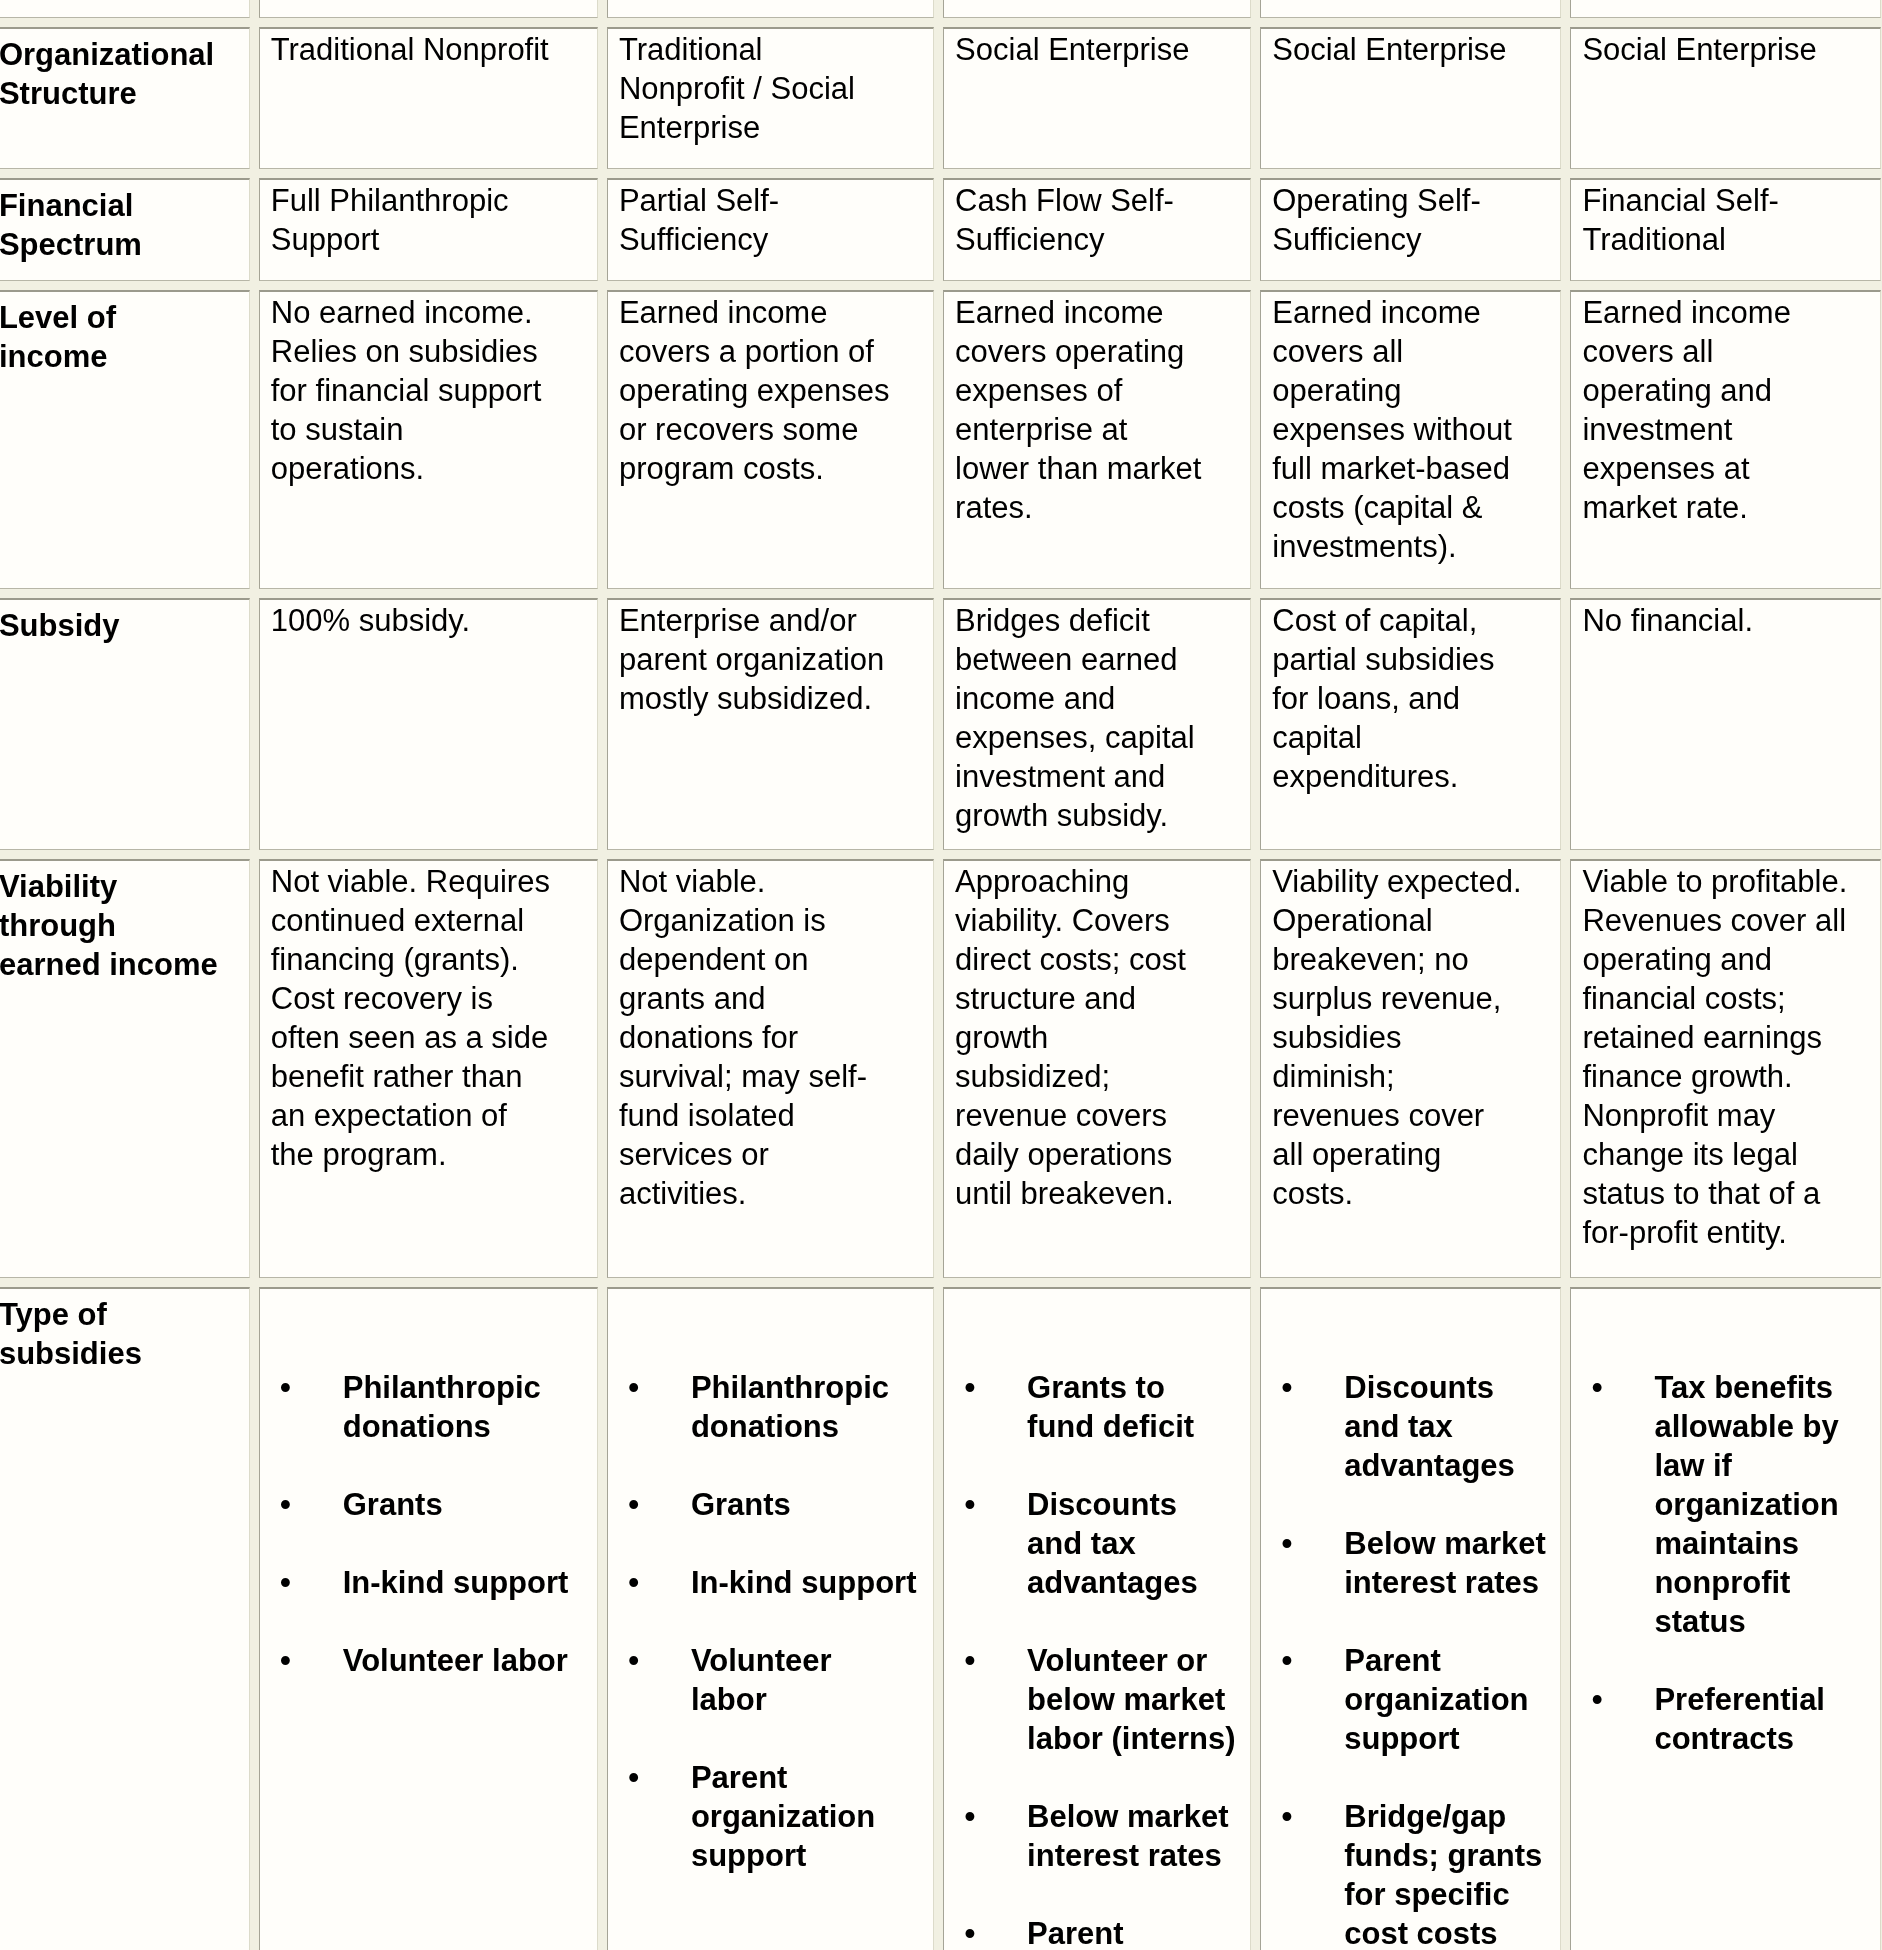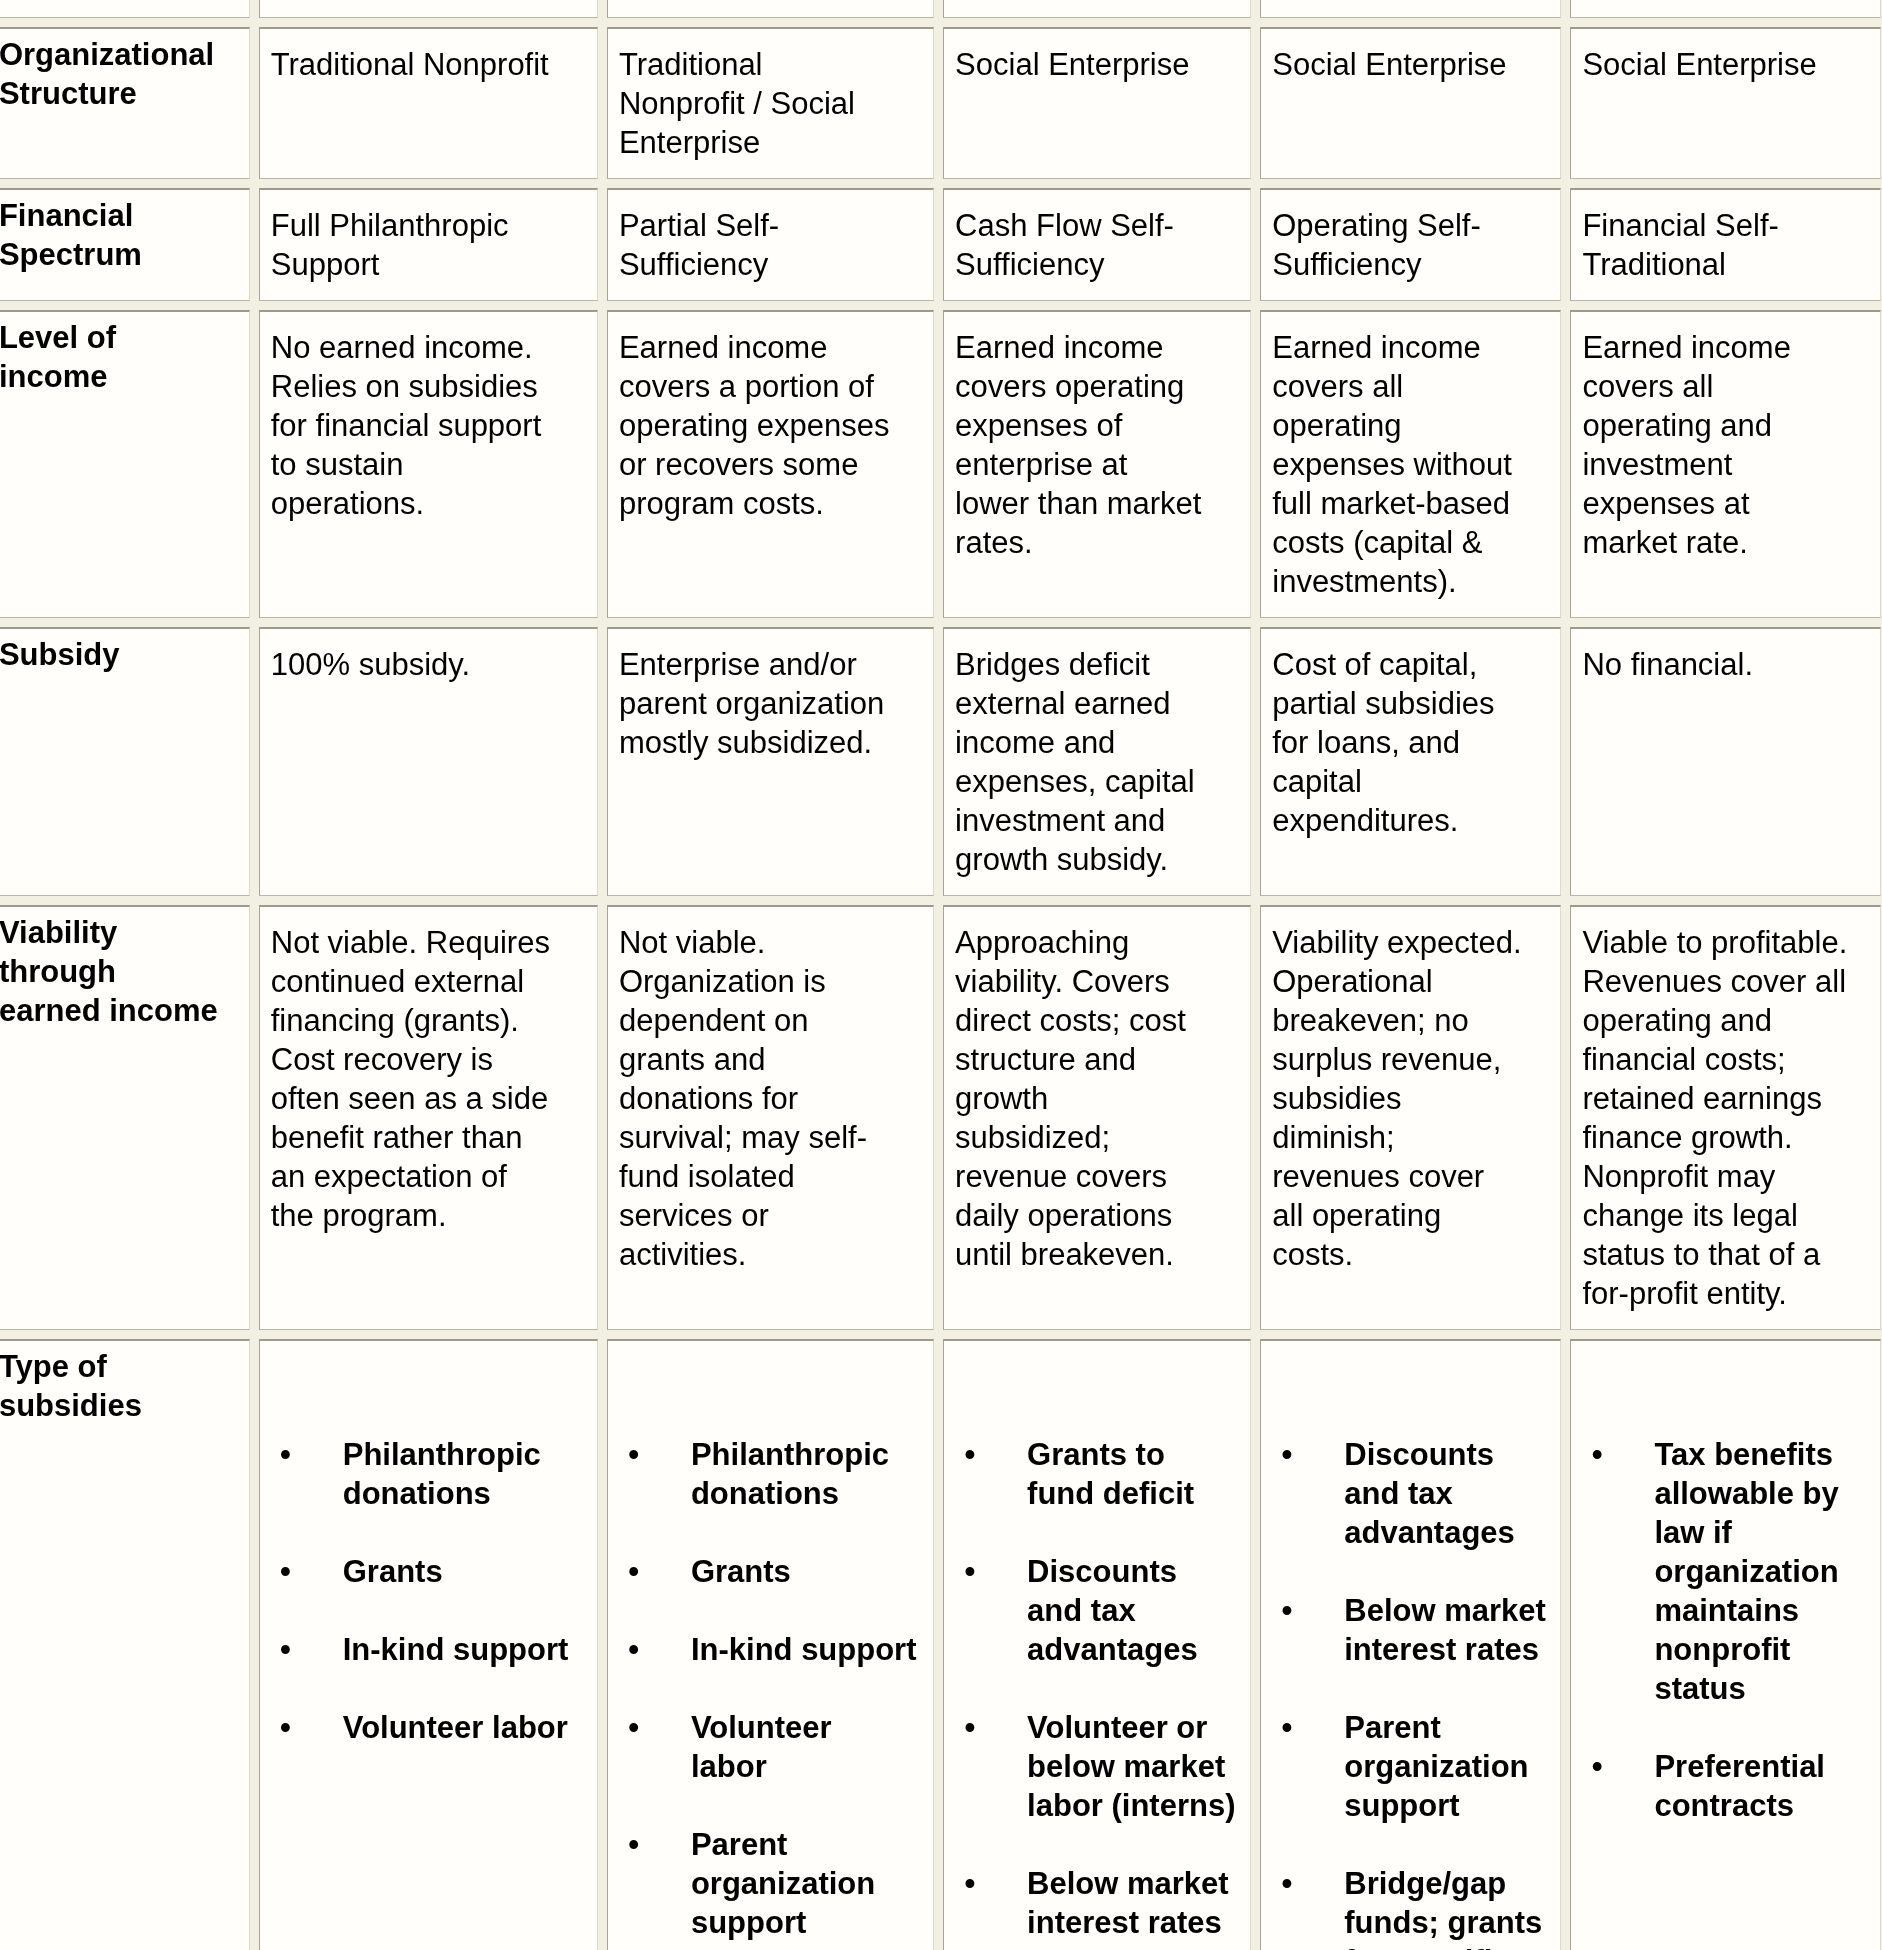--- a/index.html
+++ b/index.html
@@ -33,21 +33,21 @@
   col.c6 { width: 310px; }
   td {
     box-sizing: border-box;
     vertical-align: top;
     background: #fffefa;
     border-top: 2.8px solid #9b9a8c;
     border-left: 1.9px solid #a5a496;
     border-right: 1.9px solid #dcdbca;
     border-bottom: 1.9px solid #b7b6a7;
     overflow: hidden;
-    padding: 16px 11px;
+    padding: 1px 11px;
     font-size: 31px;
     line-height: 39px;
     white-space: pre-line;
   }
   tr.prev-row td { height: 116px; border-top: none; }
   tr.row-1 td { height: 142px; }
   tr.row-2 td { height: 103px; }
   tr.row-3 td { height: 299px; }
   tr.row-4 td { height: 252px; }
   tr.row-5 td { height: 419px; }
@@ -159,21 +159,21 @@
 market rate.</td>
     </tr>
 
     <tr class="row-4">
       <td class="label">Subsidy</td>
       <td>100% subsidy.</td>
       <td>Enterprise and/or
 parent organization
 mostly subsidized.</td>
       <td>Bridges deficit
-external earned
+between earned
 income and
 expenses, capital
 investment and
 growth subsidy.</td>
       <td>Cost of capital,
 partial subsidies
 for loans, and
 capital
 expenditures.</td>
       <td>No financial.</td>

